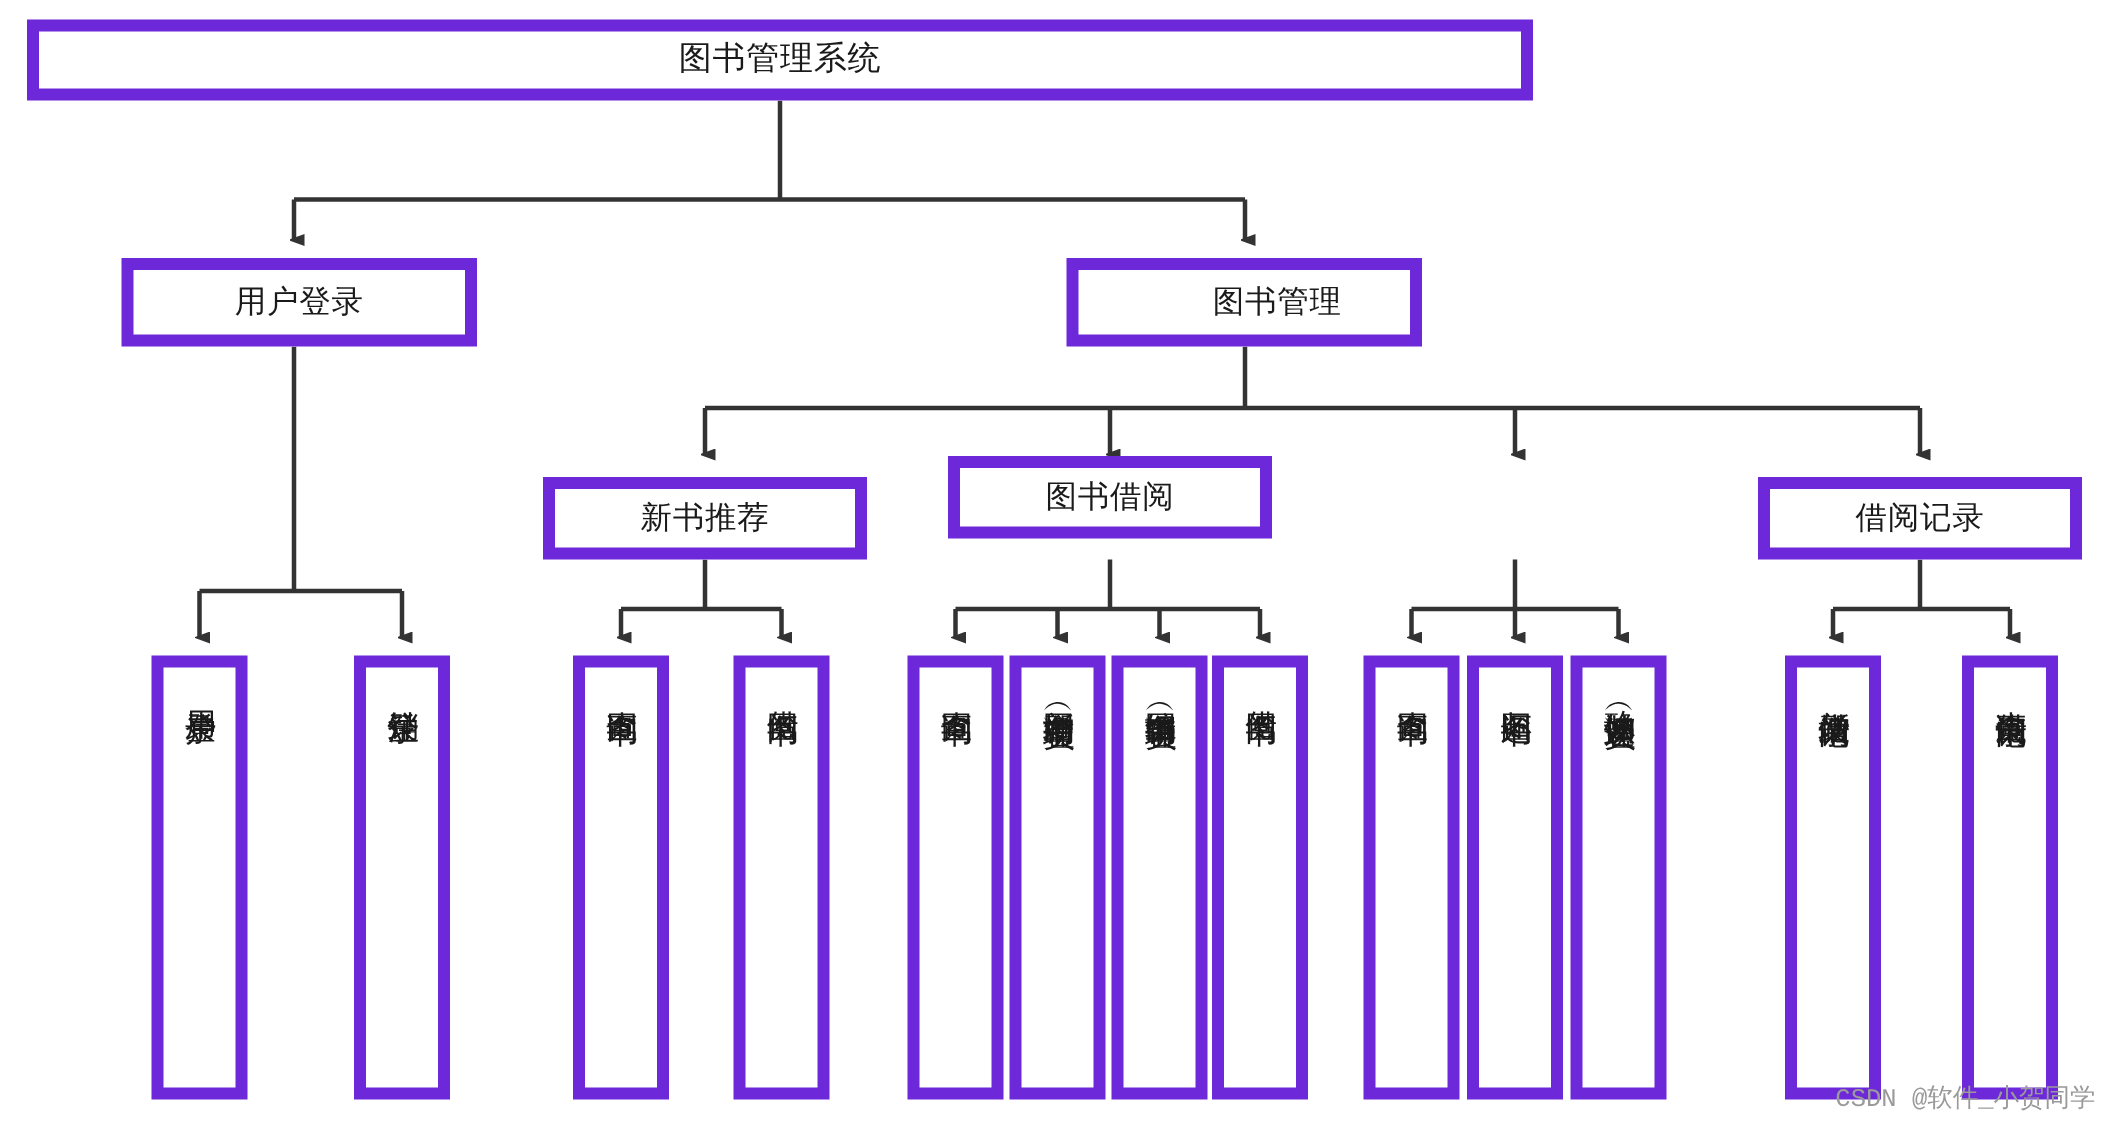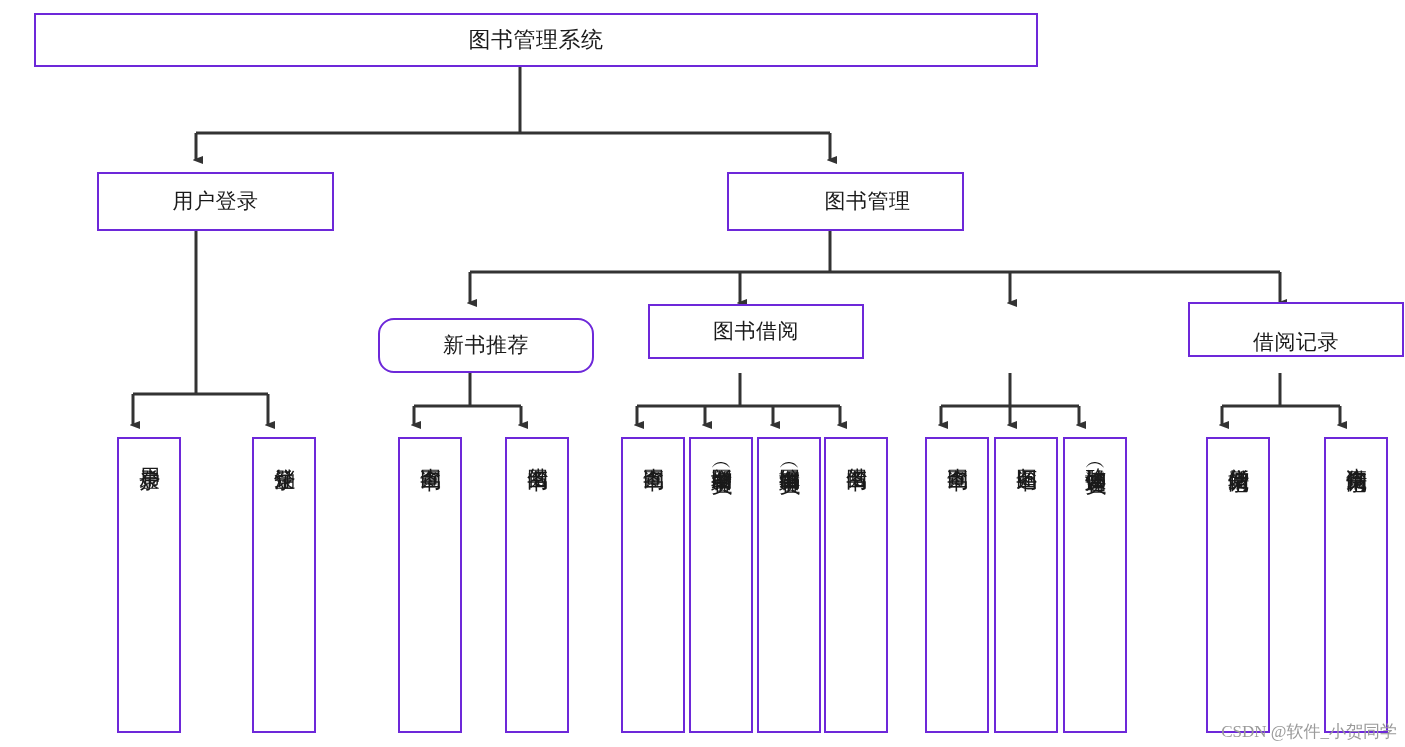--- a/index.html
+++ b/index.html
@@ -21,27 +21,26 @@
   #diagram-svg {
     position: absolute;
     left: 0;
     top: 0;
     width: 1405px;
     height: 747px;
   }
   .node {
     position: absolute;
     box-sizing: border-box;
-    border: 2px solid #6d28d9;
+    border: 8px solid #6d28d9;
     background: #ffffff;
     display: flex;
     align-items: center;
     justify-content: center;
     color: #1a1a1a;
-    margin-left: 16px;
   }
   .node-label {
     font-family: "DejaVu Sans", "Liberation Sans", sans-serif;
     color: #1a1a1a;
     letter-spacing: 0.5px;
     text-align: center;
     line-height: 1.25;
   }
   .node.level-0 .node-label { font-size: 22px; }
   .node.level-1 .node-label { font-size: 21px; }
@@ -57,21 +56,21 @@
     line-height: 1.32;
     letter-spacing: 1px;
     white-space: nowrap;
   }
   #watermark {
     position: absolute;
     right: 8px;
     bottom: 4px;
     font-size: 17px;
     color: #9a9a9a;
-    font-family: Liberation Serif, serif;
+    font-family: Liberation Mono, monospace;
     white-space: nowrap;
     pointer-events: none;
   }
 </style>
 </head>
 <body>
 
 <div id="diagram-root">
 
   <svg id="diagram-svg" viewBox="0 0 1405 747">
@@ -128,27 +127,27 @@
     <span class="node-label">图书管理系统</span>
   </div>
 
   <div class="node level-1" style="left:81px; top:172px; width:237px; height:59px;">
     <span class="node-label">用户登录</span>
   </div>
   <div class="node level-1" style="left:711px; top:172px; width:237px; height:59px;padding-left:44px;">
     <span class="node-label">图书管理</span>
   </div>
 
-  <div class="node level-2" style="left:362px; top:318px; width:216px; height:55px;border-radius:16px;">
+  <div class="node level-2" style="left:362px; top:318px; width:216px; height:55px;">
     <span class="node-label">新书推荐</span>
   </div>
   <div class="node level-2" style="left:632px; top:304px; width:216px; height:55px;">
     <span class="node-label">图书借阅</span>
   </div>
-  <div class="node level-2" style="left:1172px; top:302px; width:216px; height:55px;align-items:flex-end;">
+  <div class="node level-2" style="left:1172px; top:318px; width:216px; height:55px;">
     <span class="node-label">借阅记录</span>
   </div>
 
   <div class="node leaf" style="left:101px; top:437px; width:64px; height:296px;">
     <span class="node-label">用户登录</span>
   </div>
   <div class="node leaf" style="left:236px; top:437px; width:64px; height:296px;">
     <span class="node-label">注销登录</span>
   </div>
 

